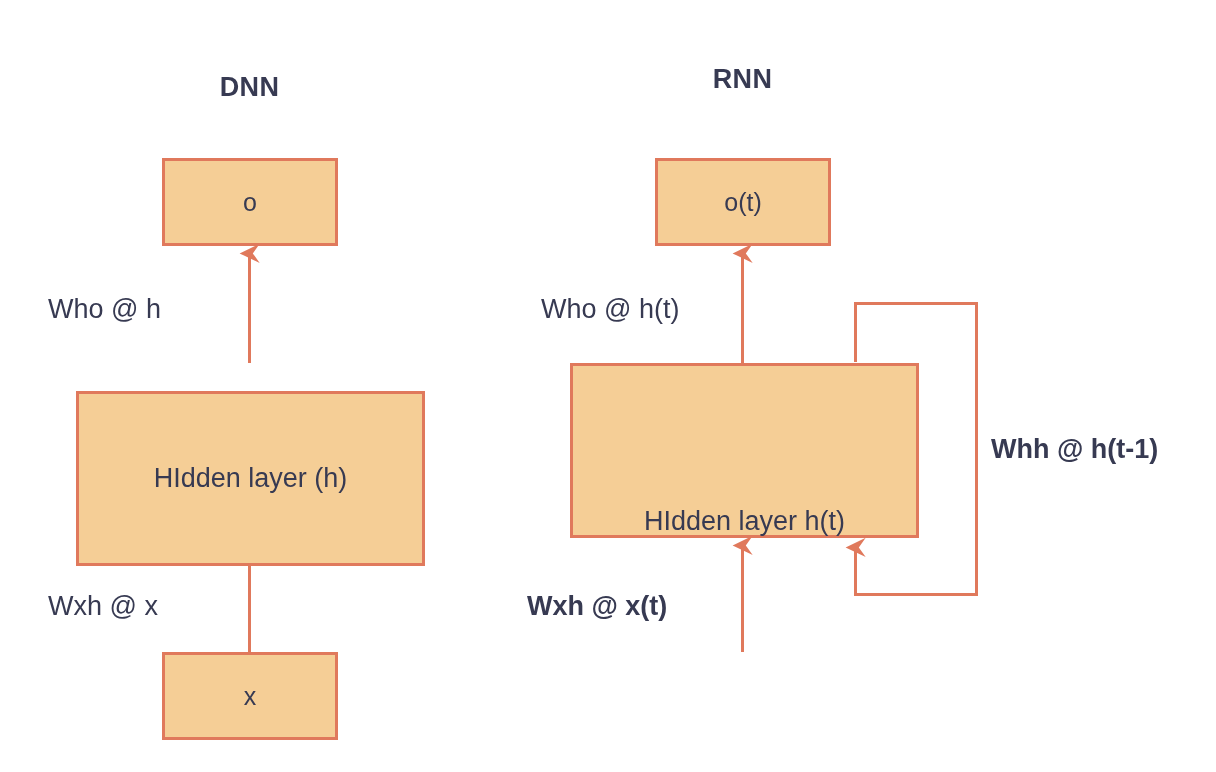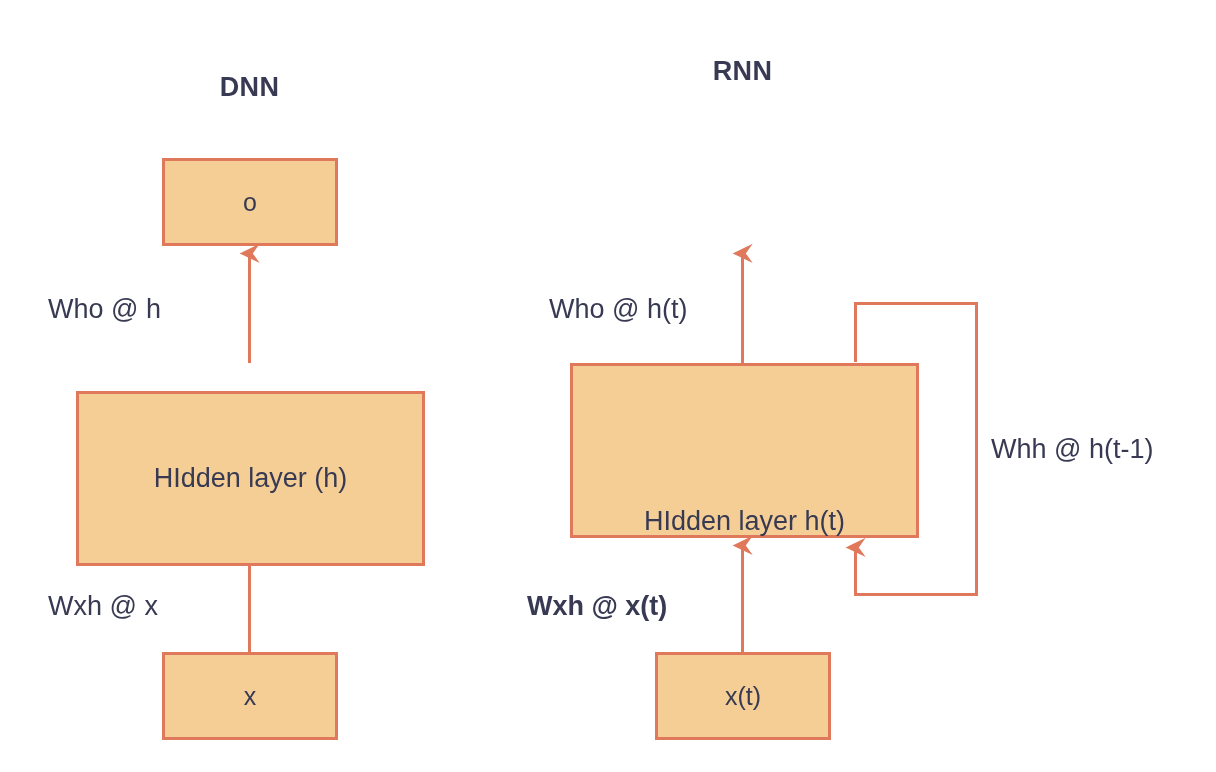--- a/index.html
+++ b/index.html
@@ -94,30 +94,30 @@
   <div class="node-box" style="left:76px; top:363px; width:349px; height:175px;margin-top:28px;">
     <span class="node-label big">HIdden layer (h)</span>
   </div>
 
   <div class="edge-label" style="left:48px; top:593px;">Wxh @ x</div>
 
   <div class="node-box" style="left:162px; top:652px; width:176px; height:88px;">
     <span class="node-label">x</span>
   </div>
 
-  <div class="diagram-title" style="left:655px; top:56px; width:175px;">RNN</div>
+  <div class="diagram-title" style="left:655px; top:64px; width:175px;">RNN</div>
 
+  <div class="node-box" style="left:655px; top:158px; width:176px; height:88px;">
+    <span class="node-label">o(t)</span>
+  </div>
 
-  <div class="edge-label" style="left:541px; top:296px;margin-left:8px;">Who @ h(t)</div>
+  <div class="edge-label" style="left:541px; top:296px;">Who @ h(t)</div>
 
   <div class="node-box" style="left:570px; top:363px; width:349px; height:175px;align-items:flex-end;">
     <span class="node-label big">HIdden layer h(t)</span>
   </div>
 
   <div class="edge-label" style="left:527px; top:593px;font-weight:bold;">Wxh @ x(t)</div>
 
-  <div class="node-box" style="left:655px; top:652px; width:176px; height:88px;">
-    <span class="node-label">x(t)</span>
-  </div>
 
-  <div class="edge-label" style="left:991px; top:436px;">Whh @ h(t-1)</div>
+  <div class="edge-label" style="left:991px; top:436px;font-weight:bold;">Whh @ h(t-1)</div>
 
 </div>
 
 </body></html>

